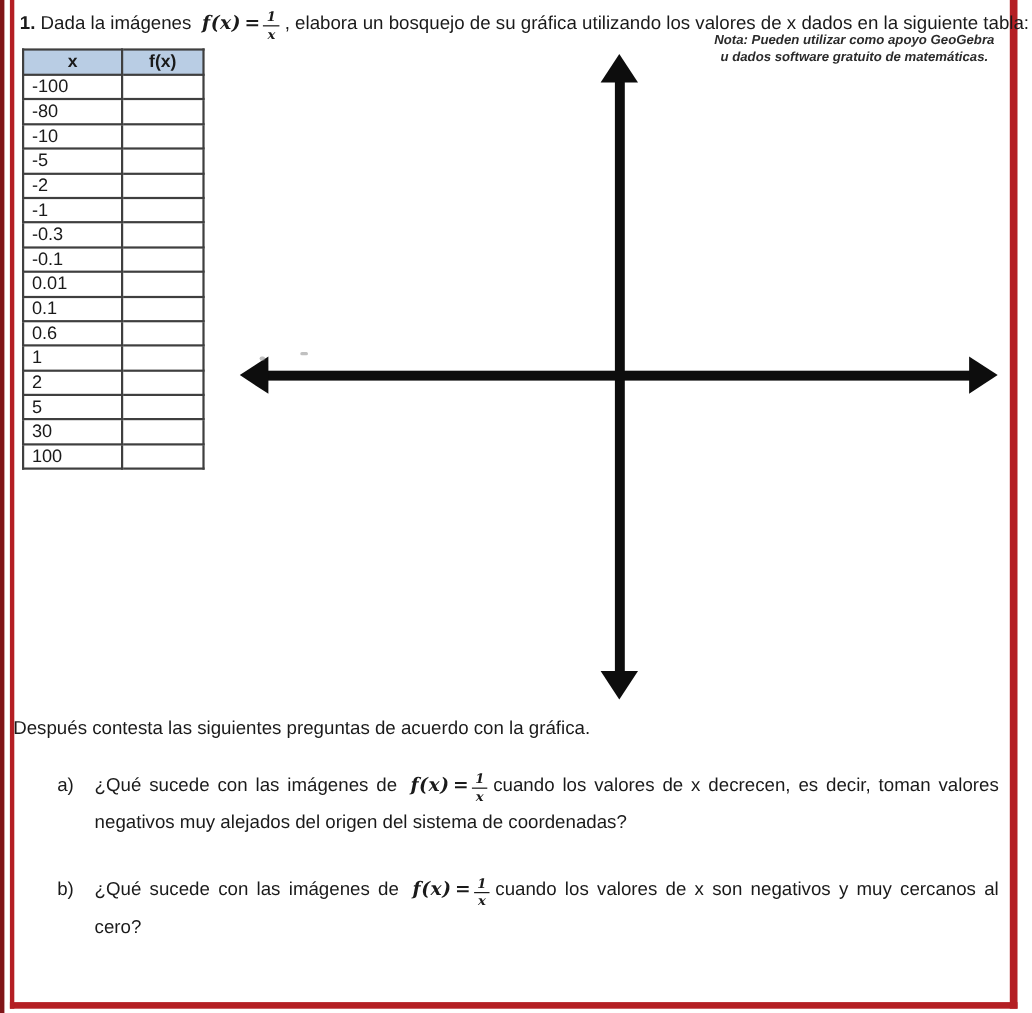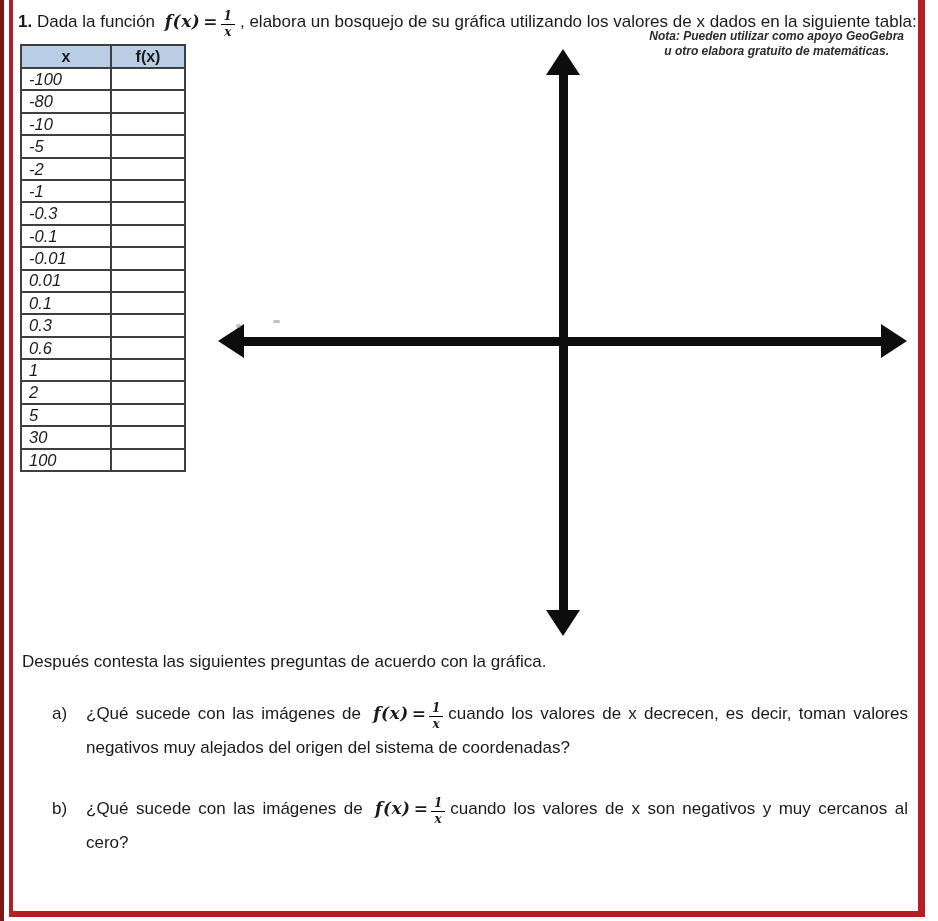--- a/index.html
+++ b/index.html
@@ -63,21 +63,21 @@
     border: 2px solid #3f3f3f;
     font-size: 16px; line-height: 1;
     padding: 0;
   }
   .xtable th {
     background: #b9cde4; font-weight: bold; text-align: center;
     height: 21px; font-size: 16px;
   }
   .xtable th.xcol, .xtable td.xcol { width: 81px; }
   .xtable th.fxcol, .xtable td.fxcol { width: 72px; }
-  .xtable td { height: 20.4px; font-style: italic; }
+  .xtable td { height: 20.4px; }
   .xtable td.xcol { text-align: left; padding-left: 7px; font-size: 16.5px; }
 
   
   .axis-line { position: absolute; background: #0d0d0d; }
   .v-axis { left: 559px; top: 66px; width: 9px; height: 548px; }
   .h-axis { left: 236px; top: 337px; width: 650px; height: 9px; }
   .arrow { position: absolute; width: 0; height: 0; }
   .arrow-up {
     left: 546px; top: 49px;
     border-left: 17px solid transparent; border-right: 17px solid transparent;
@@ -97,21 +97,21 @@
     left: 881px; top: 324px;
     border-top: 17px solid transparent; border-bottom: 17px solid transparent;
     border-left: 26px solid #0d0d0d;
   }
   .artifact { position: absolute; background: #8d8d8d; opacity: 0.55; border-radius: 2px; }
   .artifact-1 { left: 236px; top: 324px; width: 5px; height: 4px; }
   .artifact-2 { left: 273px; top: 320px; width: 7px; height: 3px; }
 
   
   .followup {
-    position: absolute; left: 22px; top: 652px;
+    position: absolute; left: 12px; top: 652px;
     font-size: 17px;
   }
   .question {
     position: absolute; display: flex; align-items: flex-start;
     font-size: 17px;
   }
   .question .q-label { width: 34px; flex: 0 0 34px; line-height: 33px; }
   .question .q-text {
     flex: 1; margin: 0; text-align: justify; line-height: 33px;
   }
@@ -119,27 +119,27 @@
   .question-b { left: 52px; top: 792px; width: 856px; }
 </style>
 </head>
 <body>
 
 <div class="outer-left-bar"></div>
 <div class="page-border"></div>
 
 <div class="title">
   <span class="num-bold">1.</span>
-  <span>Dada la función</span>
+  <span>Dada la imágenes</span>
   <span class="math"><span class="mathit">f(x)</span><span class="eq">=</span><span class="frac"><span class="fnum">1</span><span class="fden">x</span></span></span><span>, elabora un bosquejo de su gráfica utilizando los valores de x dados en la siguiente tabla:</span>
 </div>
 
 <div class="note">
   <div>Nota: Pueden utilizar como apoyo GeoGebra</div>
-  <div>u otro elabora gratuito de matemáticas.</div>
+  <div>u dados software gratuito de matemáticas.</div>
 </div>
 
 <table class="xtable">
   <thead>
     <tr>
       <th class="xcol">x</th>
       <th class="fxcol">f(x)</th>
     </tr>
   </thead>
   <tbody>
@@ -169,33 +169,25 @@
       </tr>
       <tr>
         <td class="xcol">-0.3</td>
         <td class="fxcol"></td>
       </tr>
       <tr>
         <td class="xcol">-0.1</td>
         <td class="fxcol"></td>
       </tr>
       <tr>
-        <td class="xcol">-0.01</td>
-        <td class="fxcol"></td>
-      </tr>
-      <tr>
         <td class="xcol">0.01</td>
         <td class="fxcol"></td>
       </tr>
       <tr>
         <td class="xcol">0.1</td>
-        <td class="fxcol"></td>
-      </tr>
-      <tr>
-        <td class="xcol">0.3</td>
         <td class="fxcol"></td>
       </tr>
       <tr>
         <td class="xcol">0.6</td>
         <td class="fxcol"></td>
       </tr>
       <tr>
         <td class="xcol">1</td>
         <td class="fxcol"></td>
       </tr>

